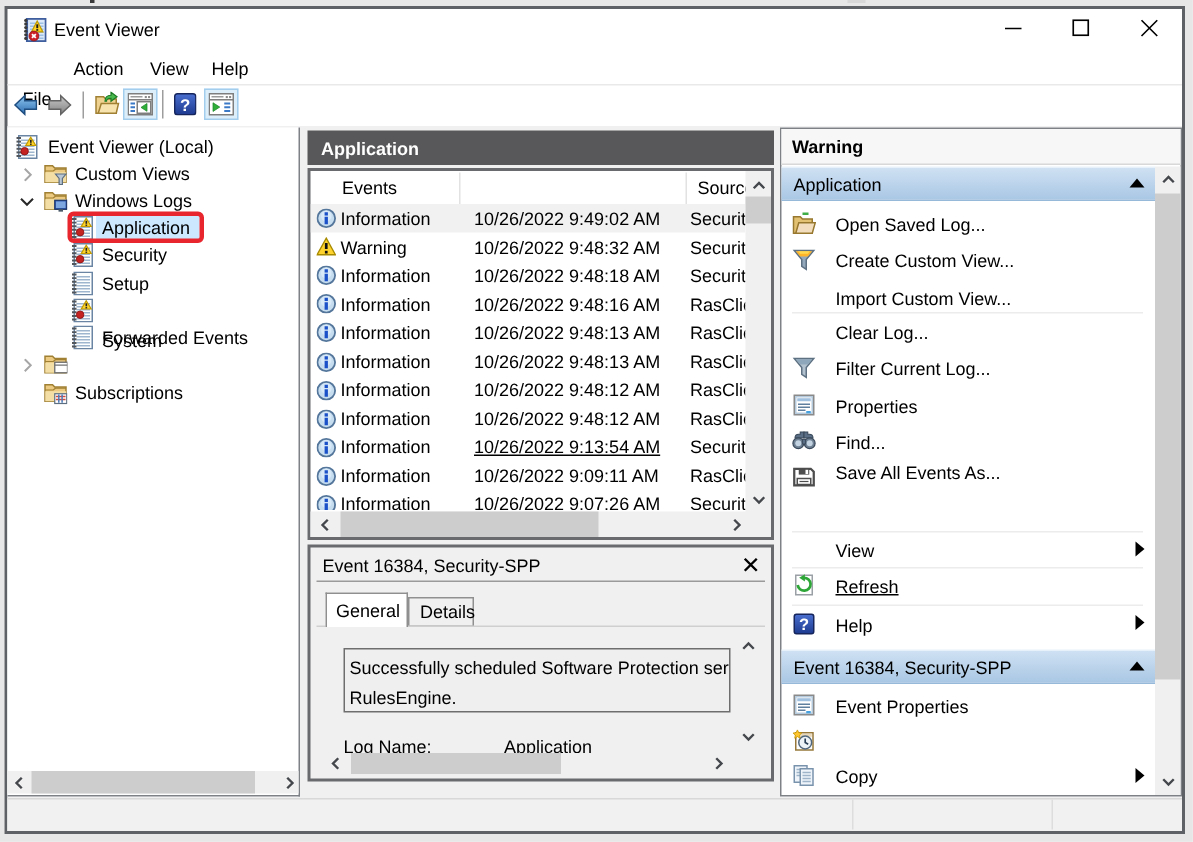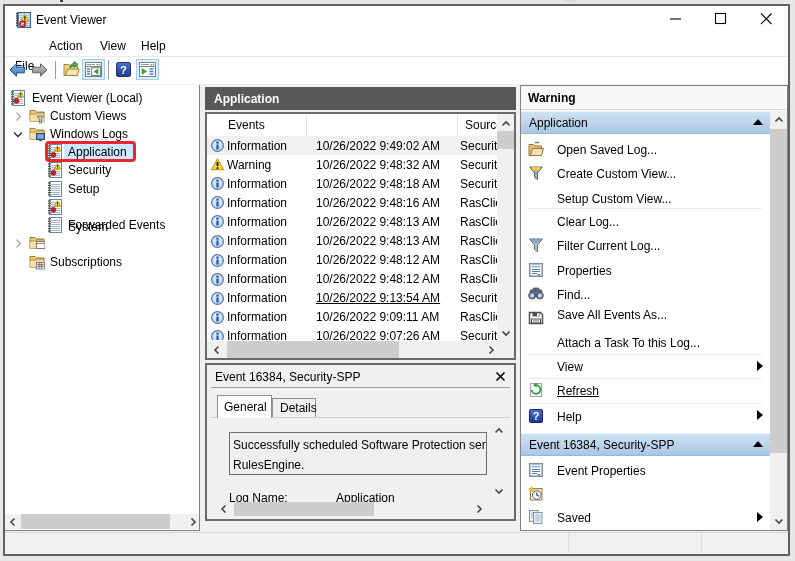--- a/index.html
+++ b/index.html
@@ -497,39 +497,38 @@
     </div>
   <div class="abs" style="left:753px;top:119px;width:0;height:0;border-bottom:6px solid #000;border-left:5px solid transparent;border-right:5px solid transparent;"></div>
   <svg class="acticon" style="top:141px;" width="16" height="16" viewBox="0 0 16 16">
       <use href="#aopen"></use>
     </svg>
   <div class="actlbl" style="top:143px;">Open Saved Log...</div>
   <svg class="acticon" style="top:165px;" width="16" height="16" viewBox="0 0 16 16">
       <use href="#afun_o"></use>
     </svg>
   <div class="actlbl" style="top:167px;">Create Custom View...</div>
-  <div class="actlbl" style="top:192px;">Setup Custom View...</div>
+  <div class="actlbl" style="top:192px;">Import Custom View...</div>
   <div class="actlbl" style="top:215px;">Clear Log...</div>
   <svg class="acticon" style="top:237px;" width="16" height="16" viewBox="0 0 16 16">
       <use href="#afun_b"></use>
     </svg>
   <div class="actlbl" style="top:239px;">Filter Current Log...</div>
   <svg class="acticon" style="top:262px;" width="16" height="16" viewBox="0 0 16 16">
       <use href="#aprops"></use>
     </svg>
   <div class="actlbl" style="top:264px;">Properties</div>
   <svg class="acticon" style="top:286px;" width="16" height="16" viewBox="0 0 16 16">
       <use href="#afind"></use>
     </svg>
   <div class="actlbl" style="top:288px;">Find...</div>
   <svg class="acticon" style="top:310px;" width="16" height="16" viewBox="0 0 16 16">
       <use href="#asave"></use>
     </svg>
   <div class="actlbl" style="top:308px;">Save All Events As...</div>
-  <div class="actlbl" style="top:336px;">Attach a Task To this Log...</div>
   <div class="actlbl" style="top:360px;">View</div>
   <div class="actarr" style="top:361px;"></div>
   <svg class="acticon" style="top:382px;" width="16" height="16" viewBox="0 0 16 16">
       <use href="#arefresh"></use>
     </svg>
   <div class="actlbl" style="top:384px;text-decoration:underline;">Refresh</div>
   <svg class="acticon" style="top:408px;" width="16" height="16" viewBox="0 0 16 16">
       <use href="#ahelp"></use>
     </svg>
   <div class="actlbl" style="top:410px;">Help</div>
@@ -537,21 +536,21 @@
   <svg class="acticon" style="top:462px;" width="16" height="16" viewBox="0 0 16 16">
       <use href="#aprops"></use>
     </svg>
   <div class="actlbl" style="top:464px;">Event Properties</div>
   <svg class="acticon" style="top:486px;" width="16" height="16" viewBox="0 0 16 16">
       <use href="#aattach"></use>
     </svg>
   <svg class="acticon" style="top:509px;" width="16" height="16" viewBox="0 0 16 16">
       <use href="#acopy"></use>
     </svg>
-  <div class="actlbl" style="top:511px;">Saved</div>
+  <div class="actlbl" style="top:511px;">Copy</div>
   <div class="actarr" style="top:512px;"></div>
   <div class="actsep" style="top:207.5px;"></div>
   <div class="actsep" style="top:353.5px;"></div>
   <div class="actsep" style="top:377.5px;"></div>
   <div class="actsep" style="top:402.5px;"></div>
 
   <div class="abs sbtrack" style="left:770px;top:111px;width:17px;height:419px;"></div>
   <svg class="abs" style="left:774px;top:115px;" width="10" height="10" viewBox="0 0 10 10">
       <path class="chev" d="M1.5 6.5 L5 3 L8.5 6.5"></path>
     </svg>

